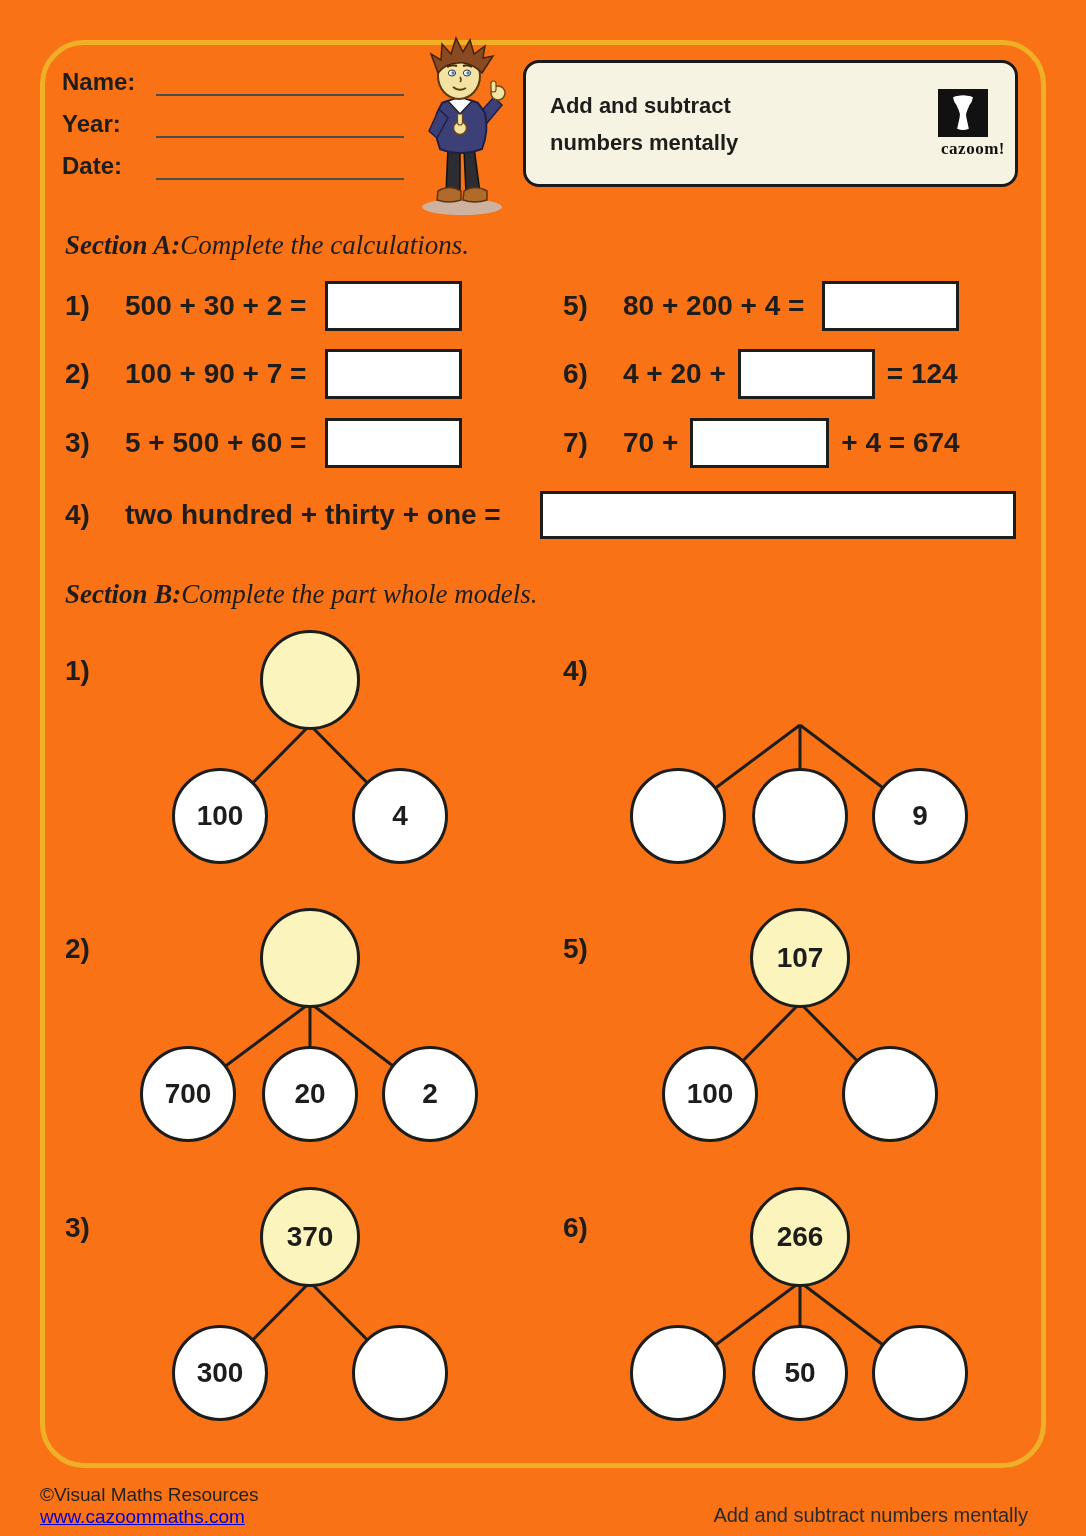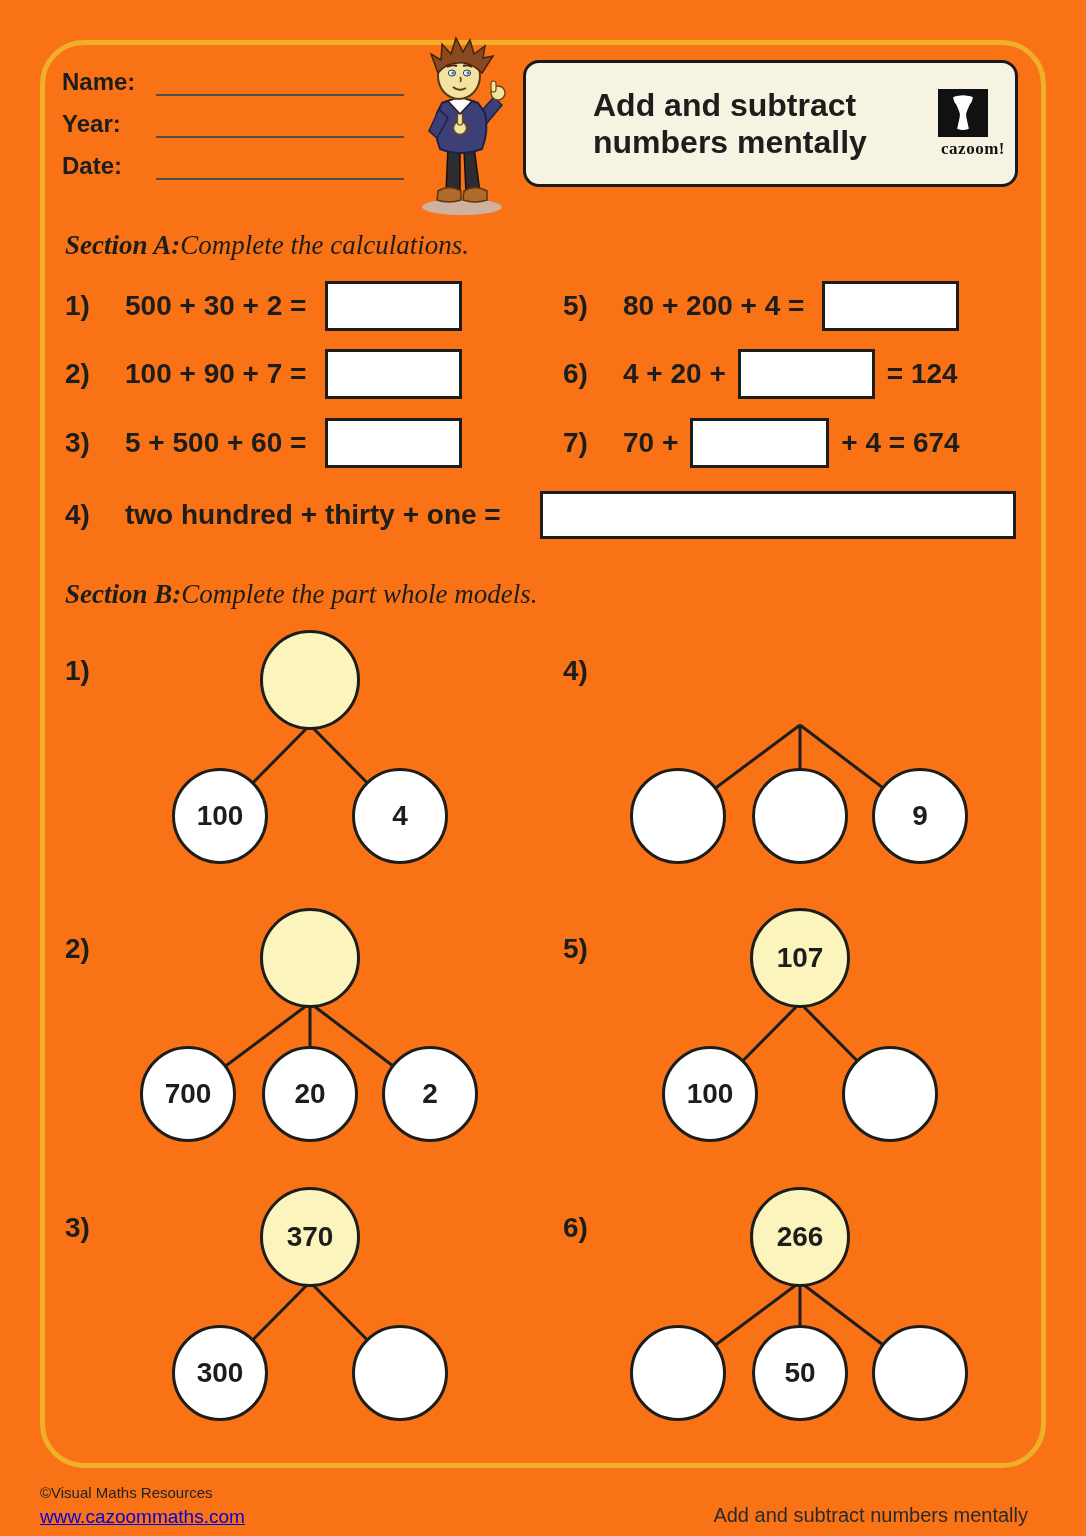--- a/index.html
+++ b/index.html
@@ -16,21 +16,21 @@
   .field { position:absolute; left:62px; display:flex; align-items:flex-end; height:26px; }
   .flabel { width:94px; font-weight:bold; font-size:24px; }
   .fline { width:248px; height:20px; border-bottom:2px solid #4c4c4c; }
   
   .boy { position:absolute; left:408px; top:34px; width:104px; height:184px; }
   
   .title-box {
     position:absolute; left:523px; top:60px; width:495px; height:127px;
     background:#F7F3E3; border:3px solid #1a1a1a; border-radius:16px;
   }
-  .title-text { position:absolute; left:24px; top:24px; font-size:32px; font-weight:bold; line-height:37px;margin-left:43px; }
+  .title-text { position:absolute; left:24px; top:24px; font-size:22px; font-weight:bold; line-height:37px; }
   .logo { position:absolute; right:10px; top:26px; width:84px; text-align:right; }
   .logo-square { width:50px; height:48px; background:#111111; margin:0 auto; display:flex; align-items:center; justify-content:center; }
   .logo-text { font-family:"Liberation Serif", serif; font-weight:bold; font-size:17px; color:#111; margin-top:2px; letter-spacing:0.5px; }
   
   .sec-head { position:absolute; left:65px; display:flex; font-family:"Liberation Serif", serif; font-size:27px; font-style:italic; }
   .sec-head .shead { font-weight:bold; }
   
   .qrow { position:absolute; display:flex; align-items:center; height:52px; gap:12px; font-size:28px; font-weight:bold; }
   .qnum { width:48px; flex:none; }
   .abox { width:137px; height:50px; border:3px solid #1d1d1b; background:#ffffff; flex:none; }
@@ -40,21 +40,21 @@
   .mlines line { stroke:#1d1d1b; stroke-width:3; }
   .circle {
     position:absolute; border:3px solid #1d1d1b; border-radius:50%;
     display:flex; align-items:center; justify-content:center;
     font-size:28px; font-weight:bold;
   }
   .whole { top:0; width:100px; height:100px; background:#FBF5BD; }
   .part  { top:138px; width:96px; height:96px; background:#ffffff; }
   .model-num { position:absolute; font-size:28px; font-weight:bold; }
   
-  .footer-copy { position:absolute; left:40px; top:1484px; font-size:15px; color:#222; }
+  .footer-copy { position:absolute; left:40px; top:1484px; font-size:19px; color:#222; }
   .footer-link { position:absolute; left:40px; top:1506px; font-size:19px; color:#0000DD; text-decoration:underline; cursor:pointer; }
   .footer-right { position:absolute; right:58px; top:1504px; font-size:20px; color:#2a2a2a; }
 </style>
 </head>
 <body>
 
 <div class="page">
   <div class="border-frame"></div>
 
   <div class="field" style="top:70px">

